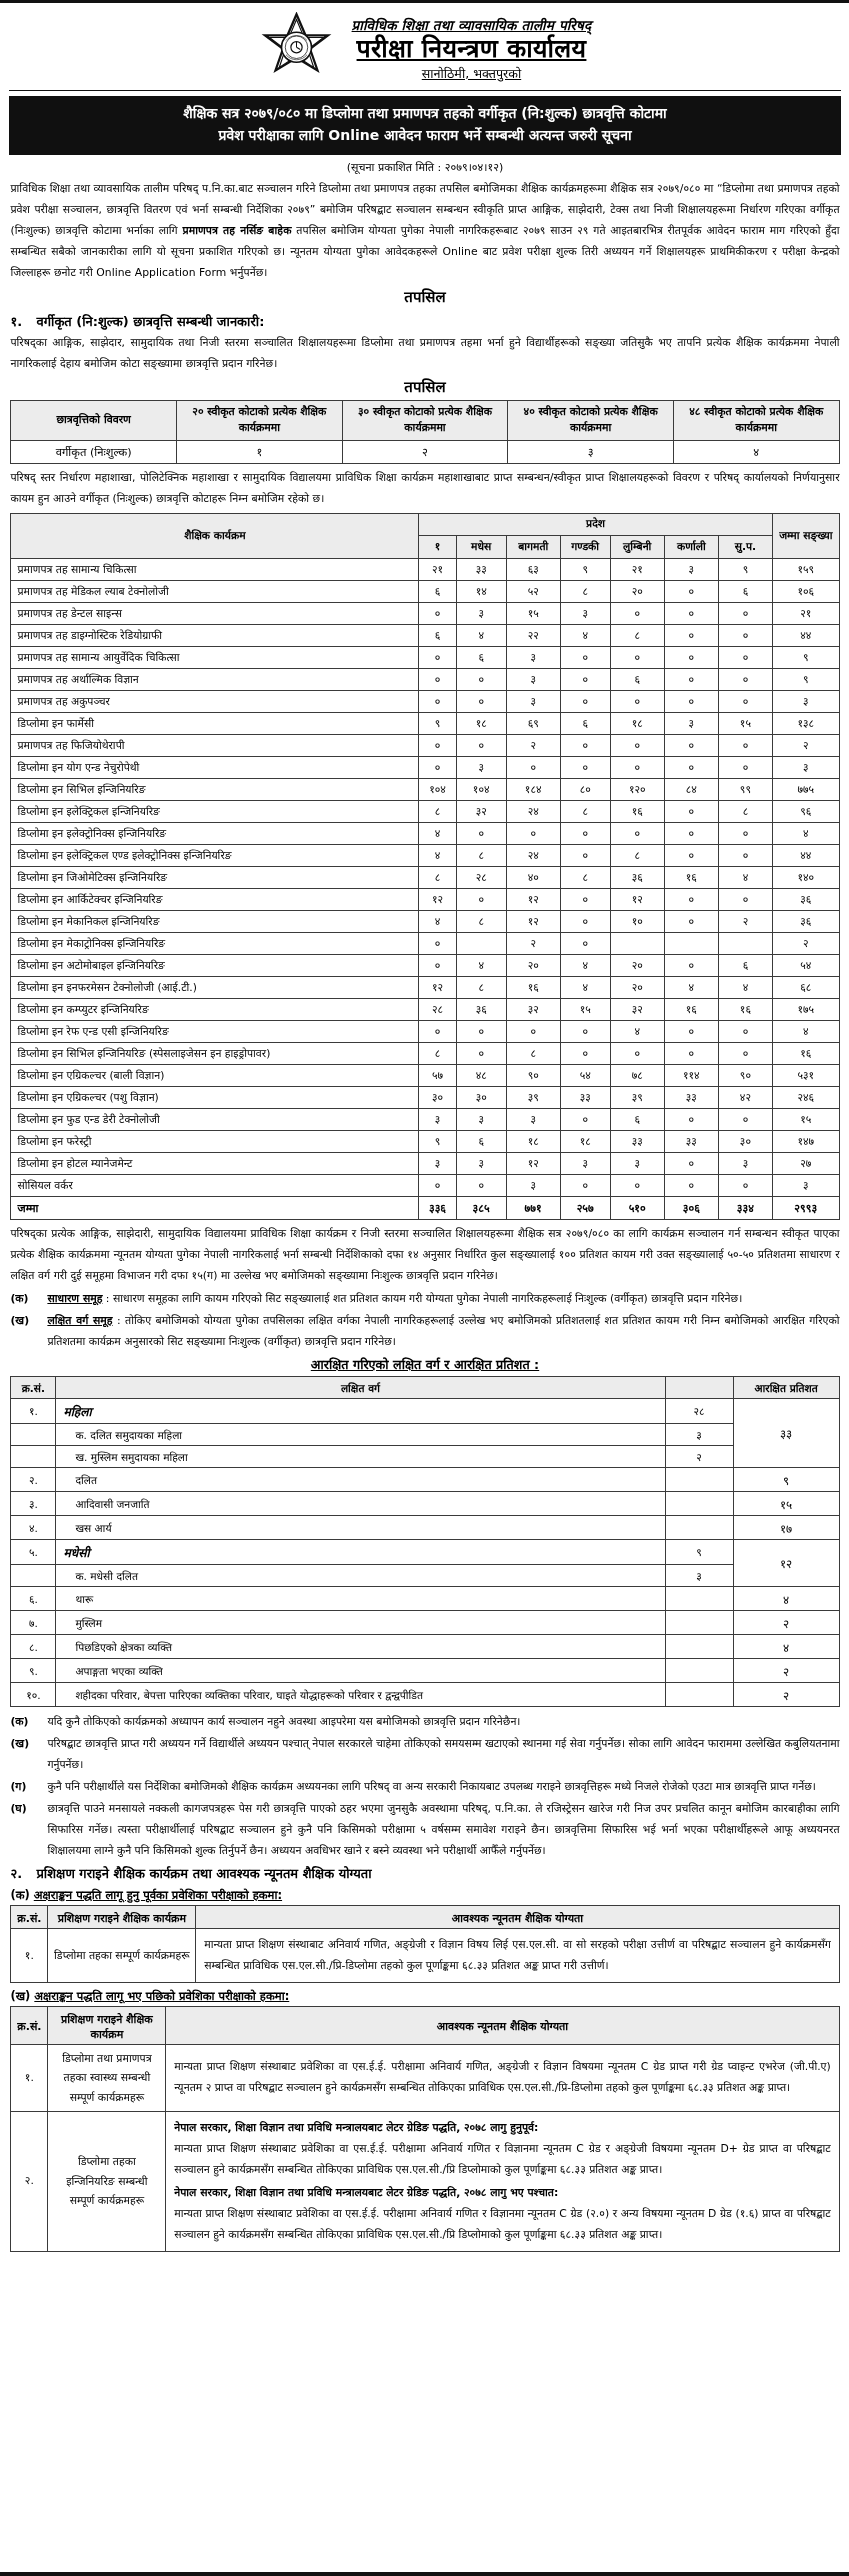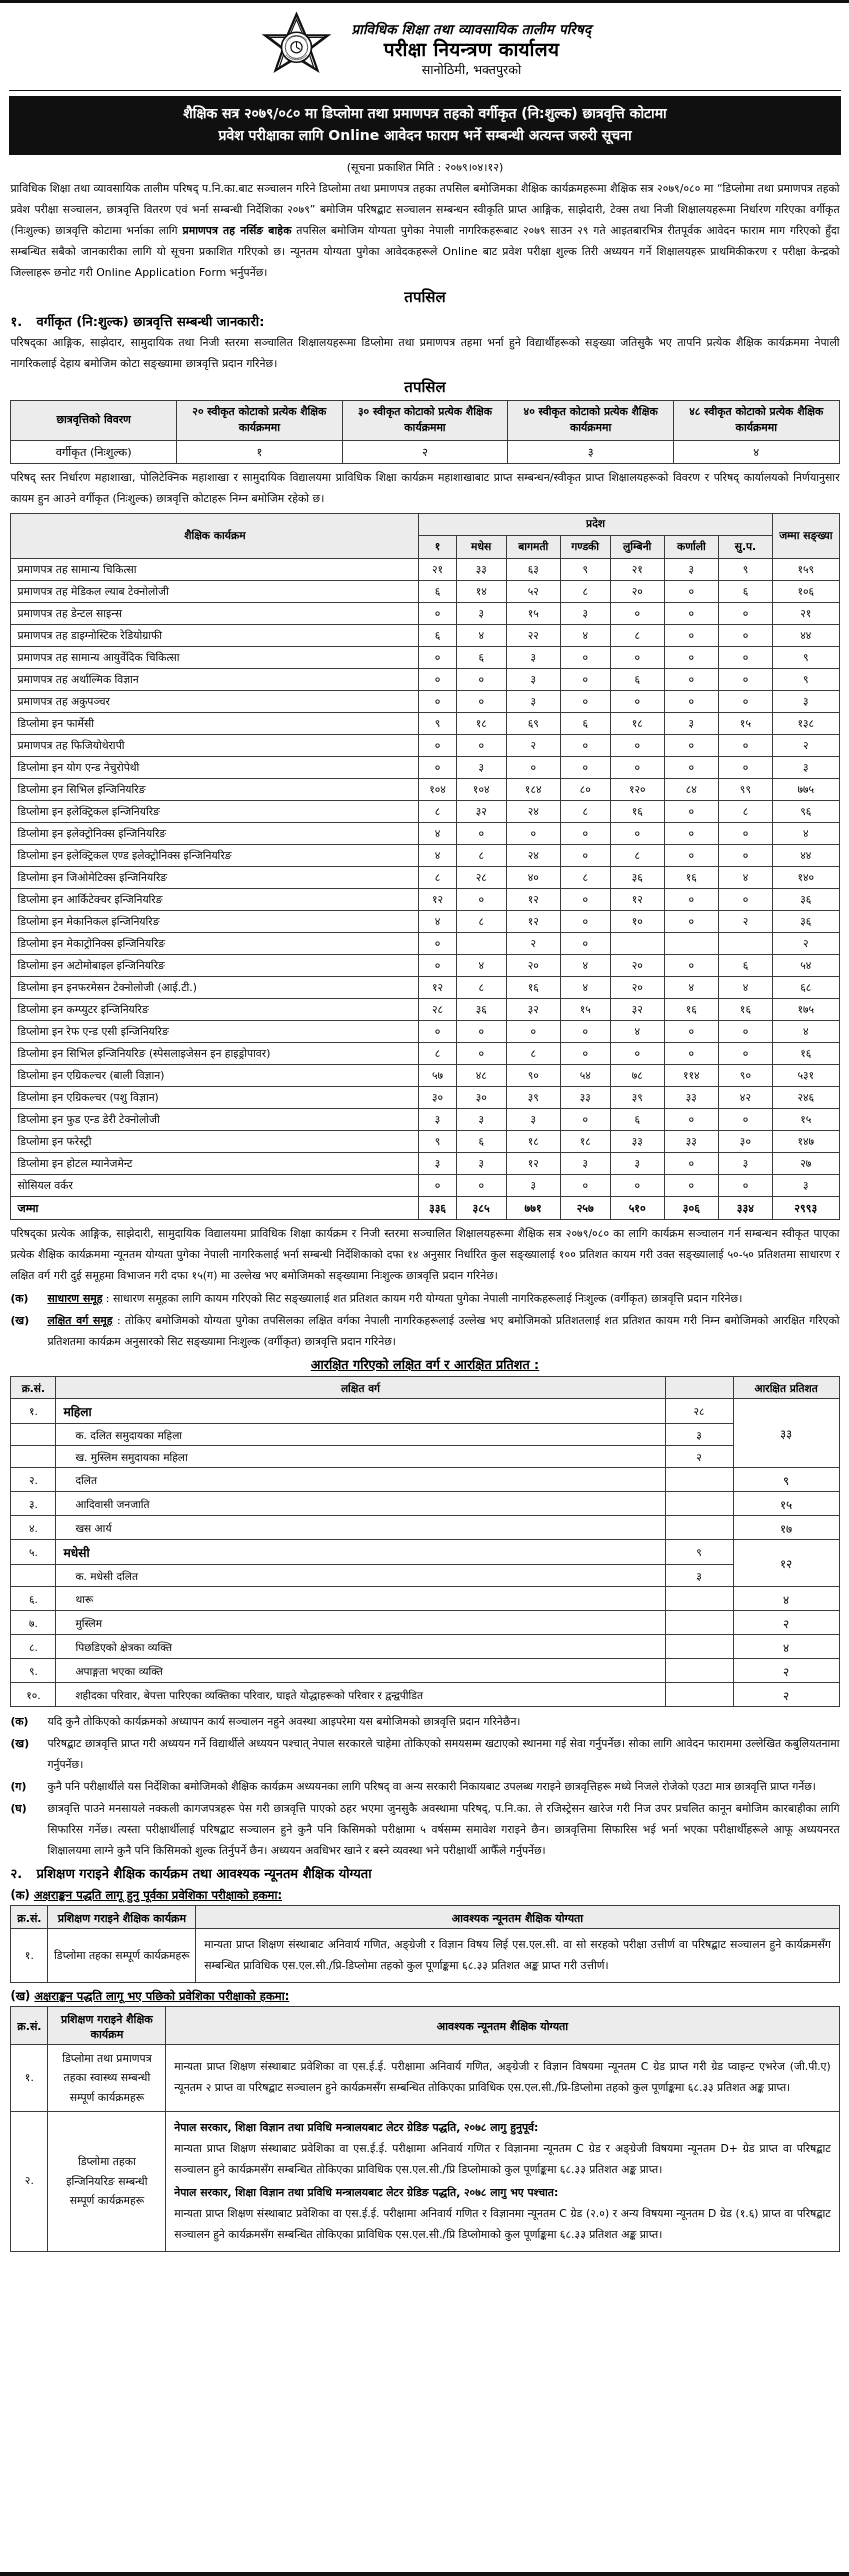--- a/index.html
+++ b/index.html
@@ -23,25 +23,26 @@
 
   
   .masthead {
     display: flex;
     align-items: center;
     justify-content: center;
     gap: 18px;
     padding: 8.7px 0 3.5px 0;
     border-bottom: 1.7px solid #111;
     margin: 0 8.7px;
+    text-decoration: underline;
   }
   .logo-wrap { width: 75px; height: 75px; flex: 0 0 75px; }
   .org-block { text-align:center; }
   .org-line1 { font-size: 13.5px; font-style: italic; font-weight: 600; letter-spacing:0.2px; }
-  .org-line2 { font-size: 19px; font-weight: 800; line-height: 1.18; letter-spacing:0.3px; }
+  .org-line2 { font-size: 25px; font-weight: 800; line-height: 1.18; letter-spacing:0.3px; }
   .org-line3 { font-size: 12.6px; font-weight: 500; margin-top:0.9px; }
 
   
   .banner {
     background: #101010;
     color: #fff;
     text-align: center;
     padding: 6.1px 22.6px 7.8px 22.6px;
     margin: 4.4px 8.7px 0 8.7px;
     font-size: 14px;
@@ -105,21 +106,21 @@
   .prog-tbl td.name { text-align:left; padding-left:6.1px; }
   .prog-tbl td.num { text-align:center; }
   .prog-tbl tr.total td { font-weight: 800; font-size:11px; border-top: 1.7px solid #2b2b2b;}
   .prog-tbl tr.total td.name { text-align:left; }
   .prog-head-prog { width: 49%; text-align: center; }
 
   
   .res-tbl td, .res-tbl th { padding: 5.2px 5.2px; }
   .res-tbl td.sn { text-align:center; width: 45px; }
   .res-tbl td.cls { text-align:left; padding-left: 10.4px; }
-  .res-tbl td.cls.main { font-weight: 800; font-size: 12.2px; padding-left: 7px;}
+  .res-tbl td.cls.main { font-weight: 800; font-size: 12.2px; padding-left: 7px; font-style: italic;}
   .res-tbl td.cls.sub { padding-left: 19px; font-size: 10.6px; }
   .res-tbl td.cnt { text-align:center; width: 68px; }
   .res-tbl td.pct { text-align:center; width: 106px; font-size: 11.8px;}
   .res-tbl th.pcth { width: 106px; }
   .res-tbl th.cnth { width: 68px; }
   .res-tbl th.snh { width: 45px; }
 
   
   .lettered { margin: 1.7px 0 1.7px 0; }
   .lettered .row {

